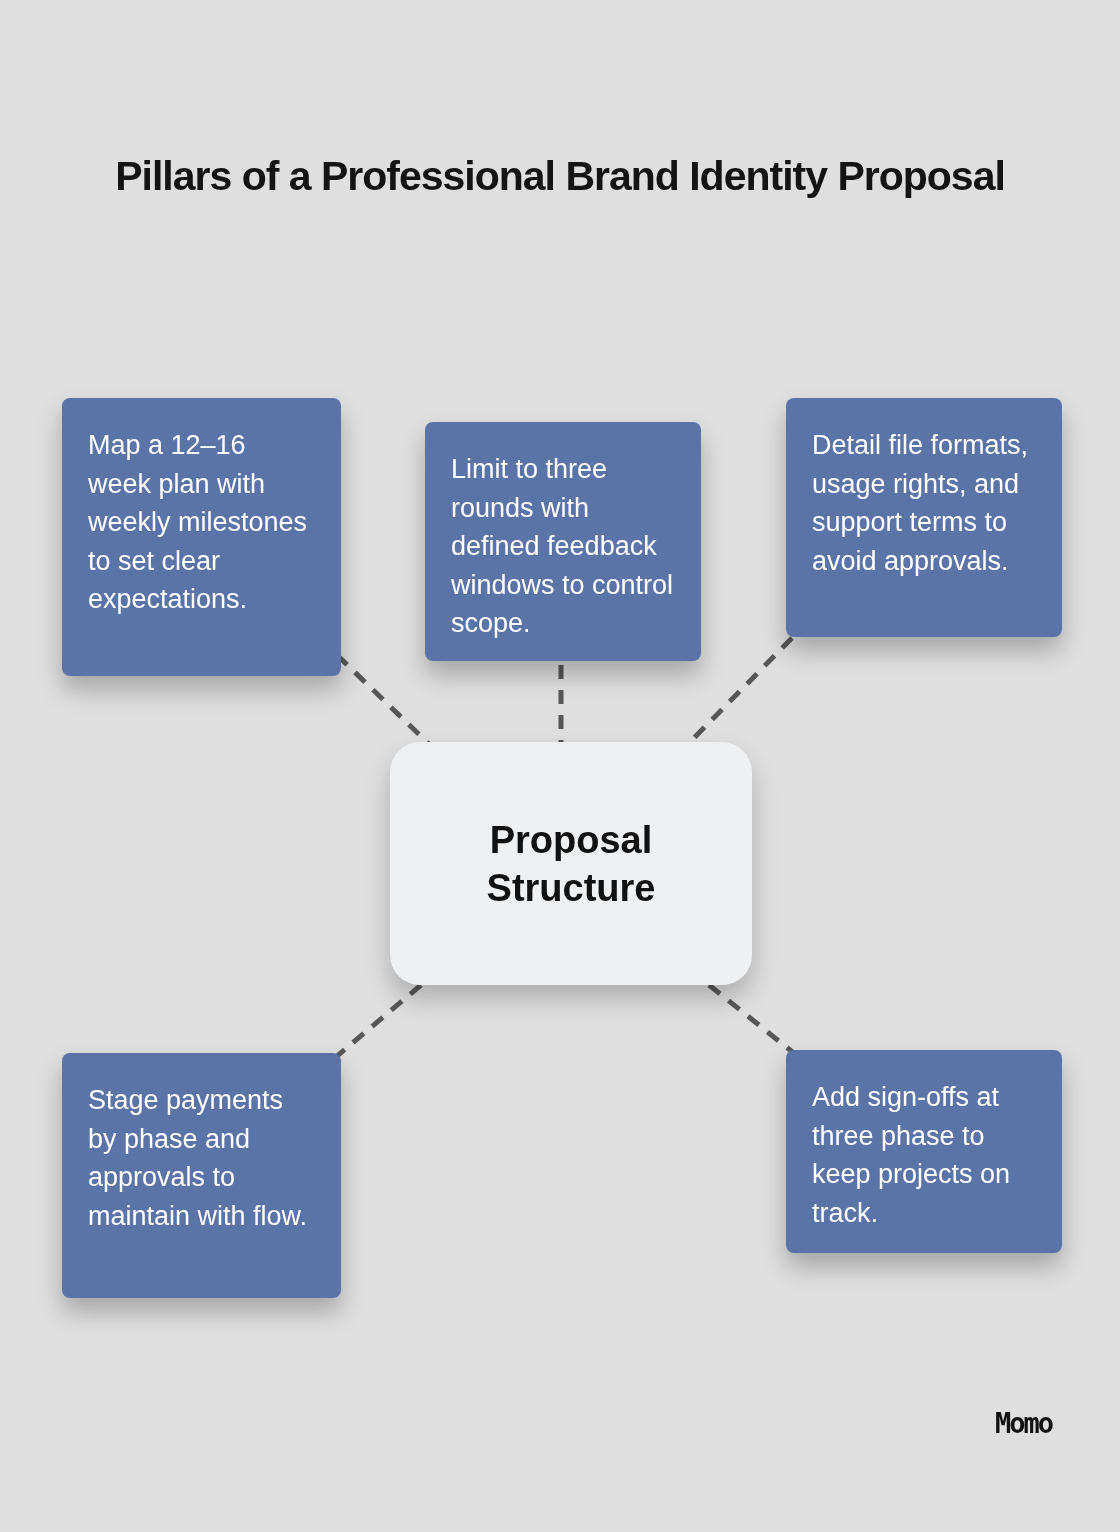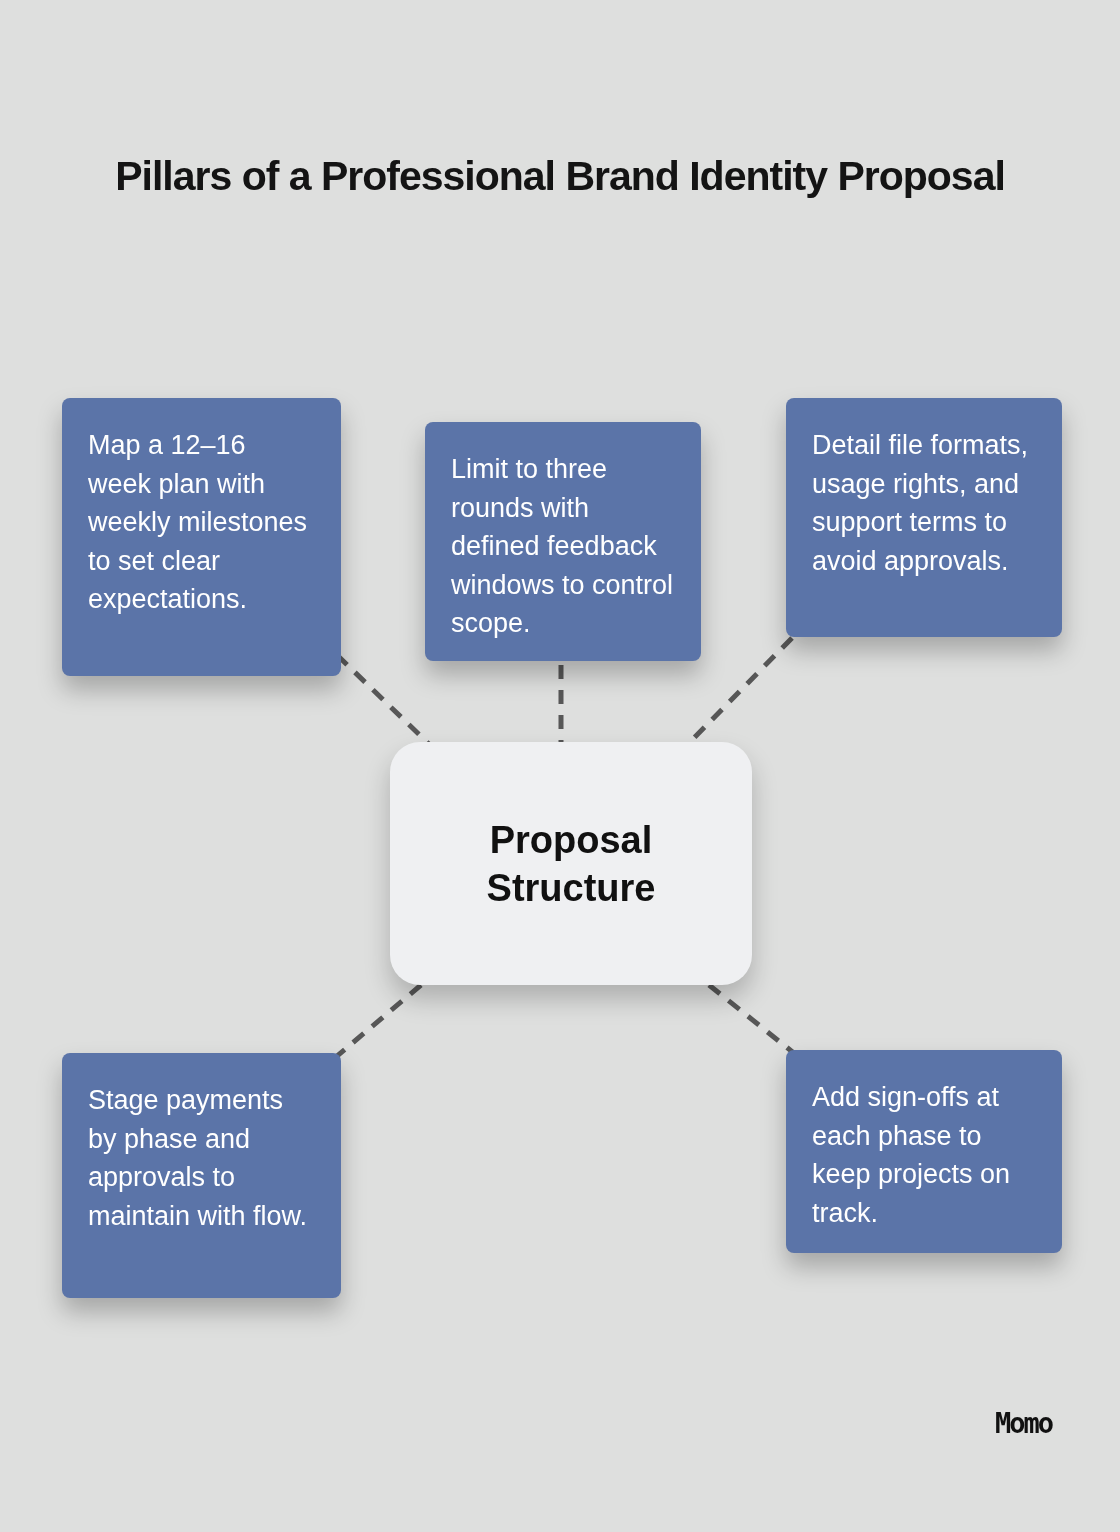--- a/index.html
+++ b/index.html
@@ -88,18 +88,18 @@
 
   <div class="center-node">
     <div class="label">Proposal Structure</div>
   </div>
 
   <div class="node node-bl">
     <span>Stage payments by phase and approvals to maintain with flow.</span>
   </div>
 
   <div class="node node-br">
-    <span>Add sign-offs at each phase to keep projects on track.</span>
+    <span>Add sign-offs at three phase to keep projects on track.</span>
   </div>
 
   <div class="watermark">Momo</div>
 
 </div>
 
 </body></html>

